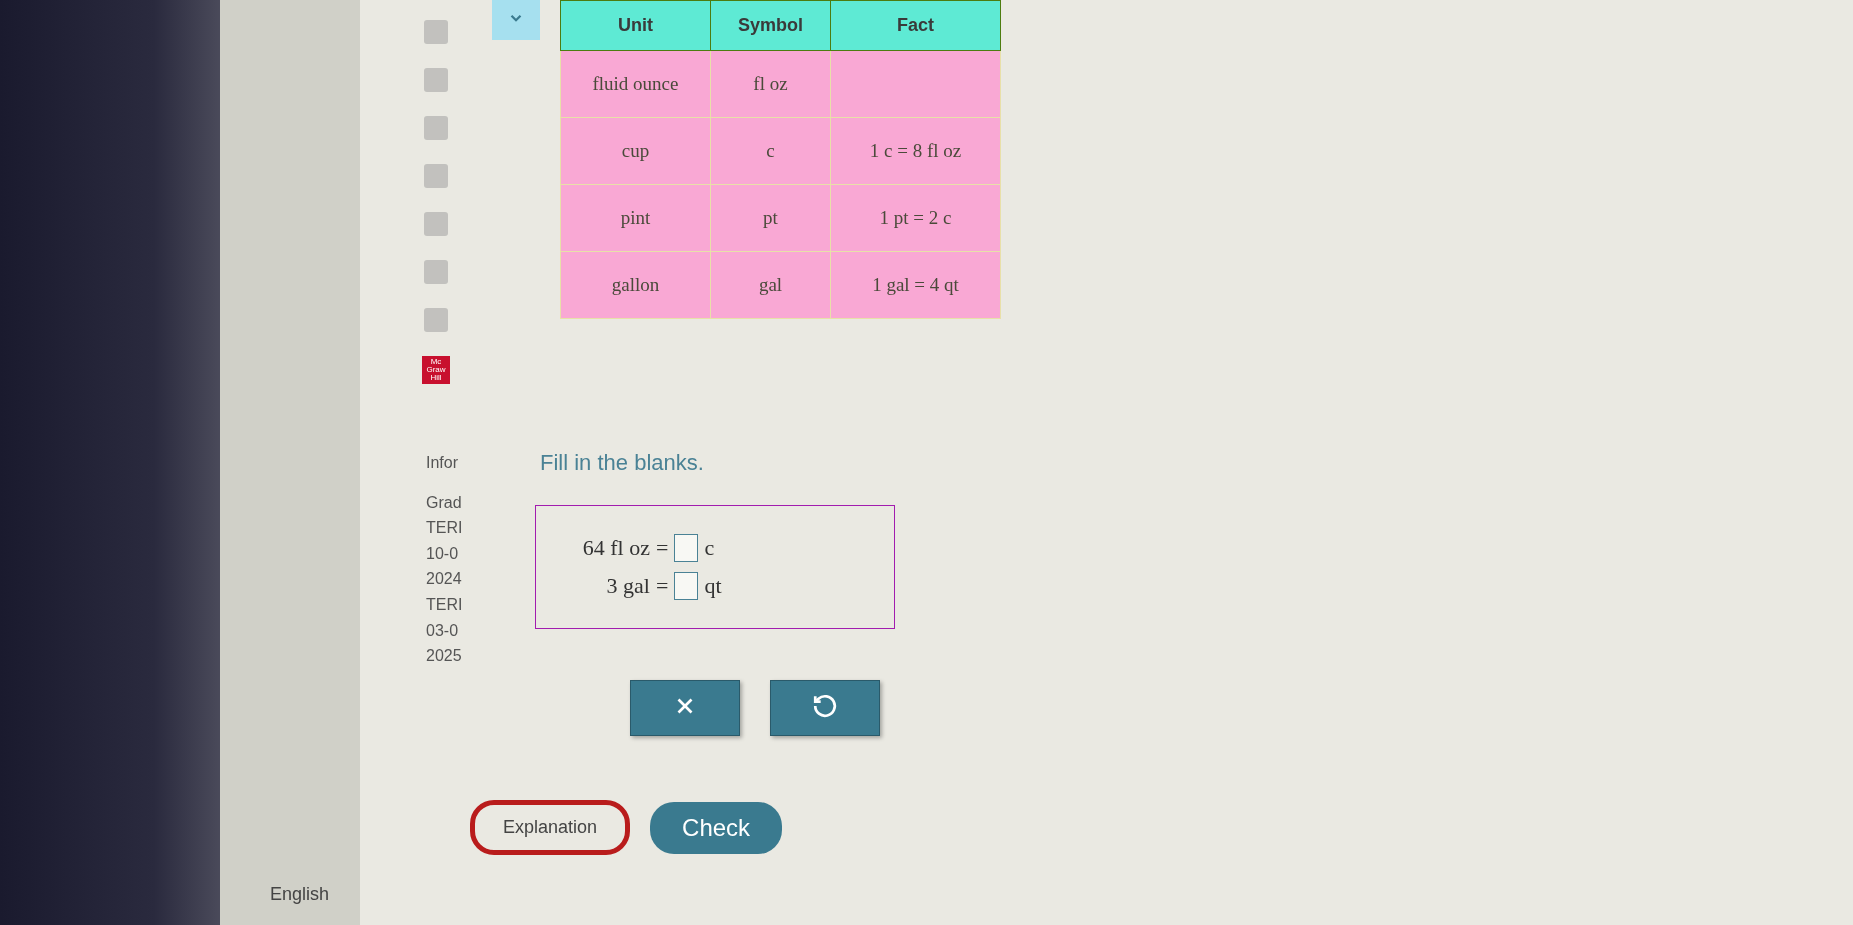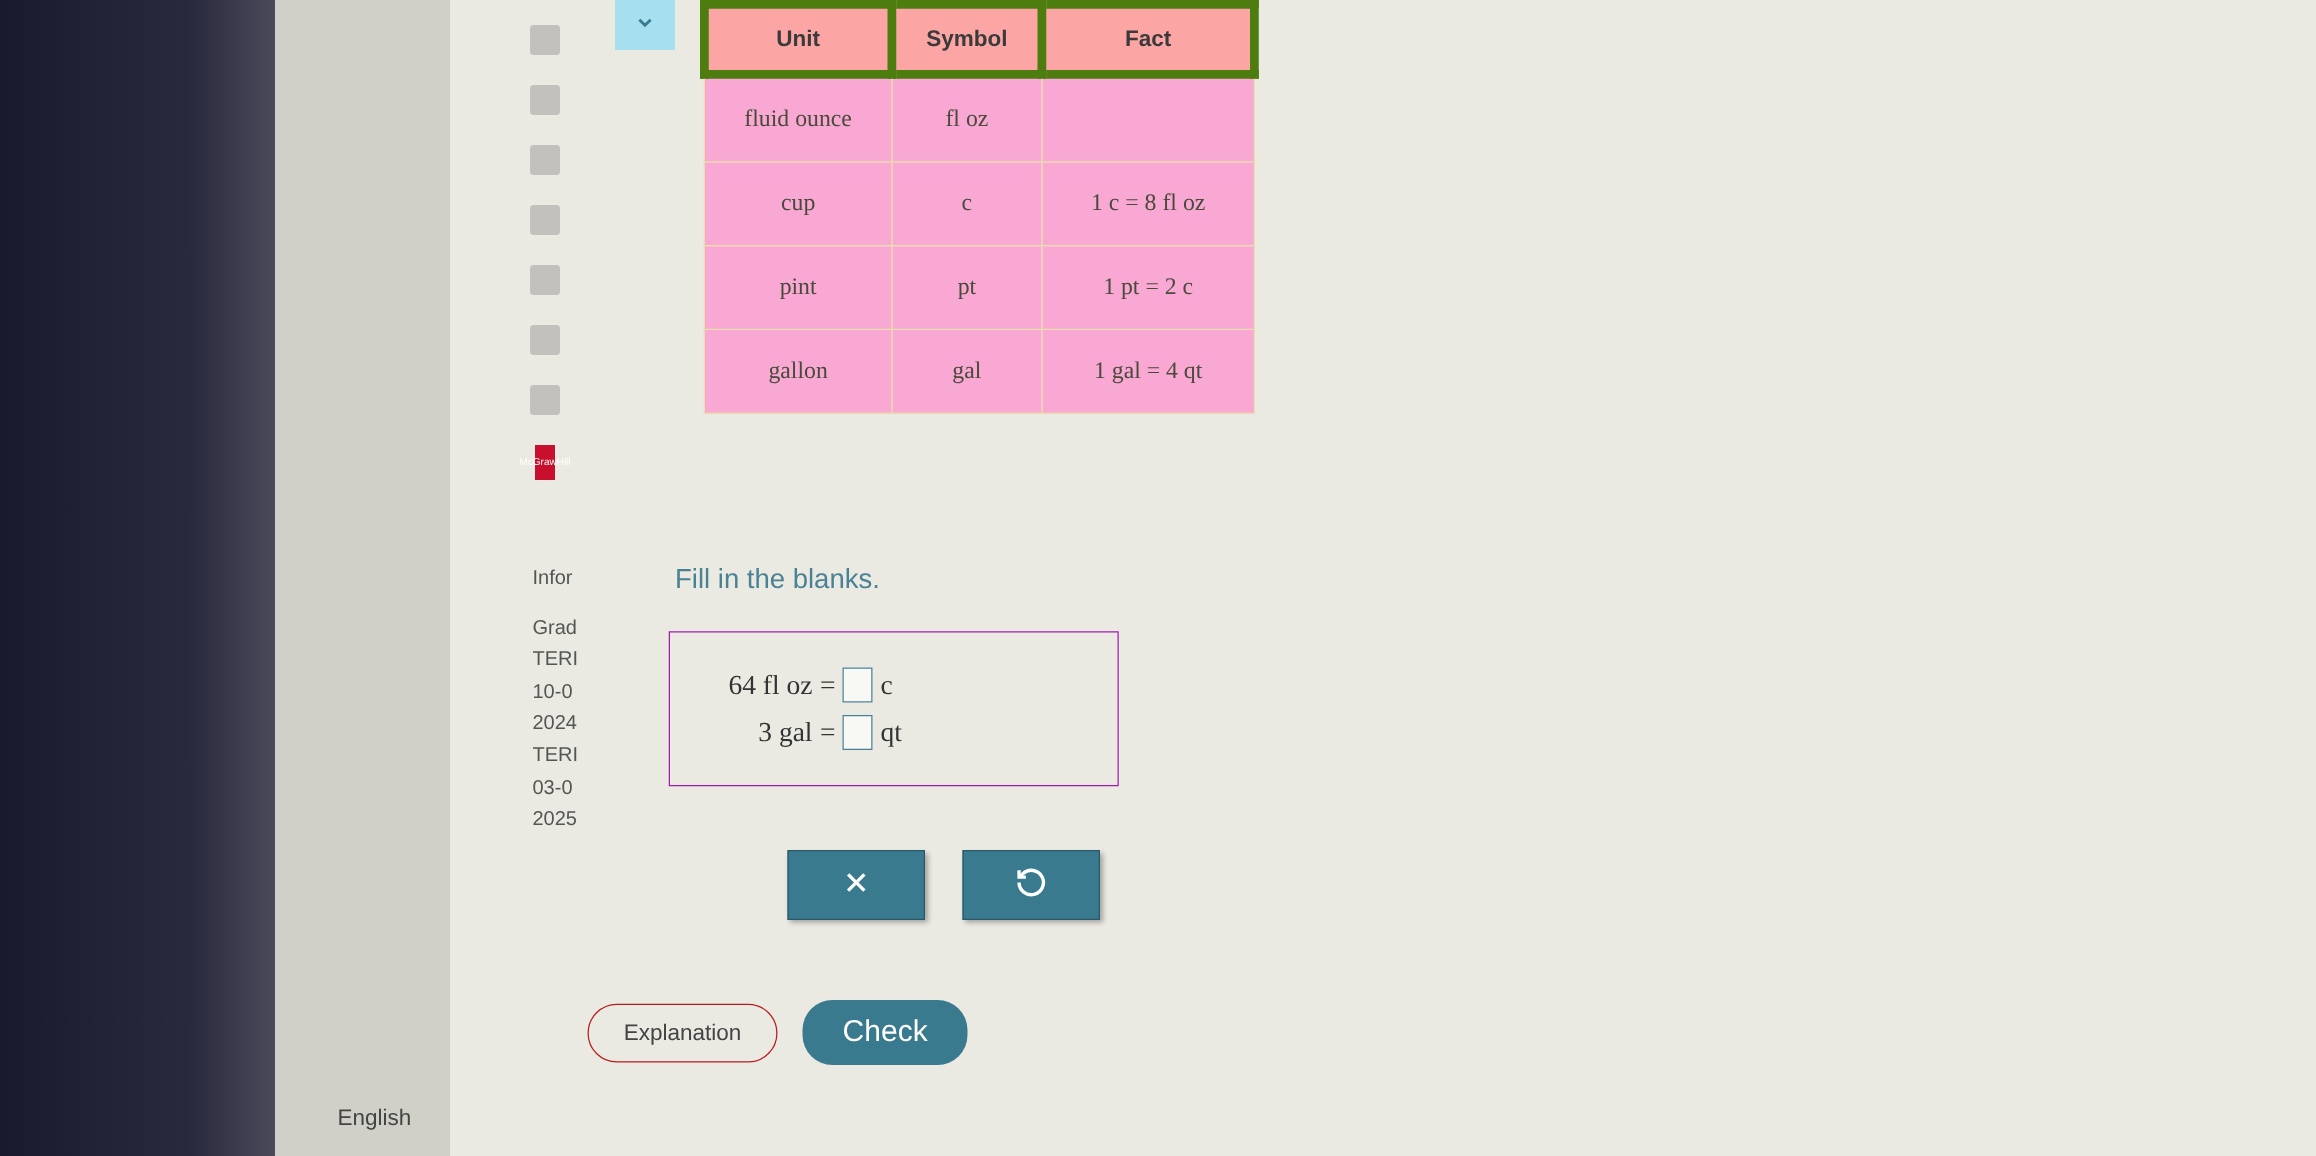--- a/index.html
+++ b/index.html
@@ -39,25 +39,26 @@
       gap: 24px;
       padding-top: 20px;
     }
     .toolbar-icons .ticon {
       width: 24px; height: 24px;
       background: #999;
       border-radius: 3px;
       opacity: 0.5;
     }
     .brand-logo {
-      width: 16px; height: 28px;
+      width: 28px; height: 28px;
       background: #c8102e;
       color: #fff;
       font-size: 8px;
       display: flex;
+      flex-direction: column;
       justify-content: center;
       align-items: center;
       line-height: 1;
     }
     .side-labels {
       position: absolute;
       left: 50px;
       top: 450px;
       font-size: 16px;
       color: #555;
@@ -72,26 +73,26 @@
       display: flex; align-items: center; justify-content: center;
       cursor: pointer;
     }
     .dropdown-toggle svg { width: 18px; height: 18px; }
     .unit-table {
       position: absolute;
       top: 0; left: 200px;
       border-collapse: collapse;
     }
     .unit-table th {
-      background: #fca5a5;
+      background: #5eead4;
       color: #3a3a3a;
       font-weight: bold;
       padding: 14px 24px;
       font-size: 18px;
-      border: 7px solid #4d7c0f;
+      border: 1px solid #4d7c0f;
     }
     .unit-table td {
       background: #f9a8d4;
       color: #4a4a3a;
       padding: 22px 24px;
       font-size: 19px;
       text-align: center;
       border: 1px solid #e8e0a8;
       font-family: 'Times New Roman', serif;
     }
@@ -144,21 +145,21 @@
       box-shadow: 2px 2px 4px rgba(0,0,0,0.3);
     }
     .action-btn svg { width: 26px; height: 26px; }
     .bottom-row {
       position: absolute;
       top: 800px; left: 110px;
       display: flex; gap: 20px; align-items: center;
     }
     .explanation-btn {
       padding: 12px 28px;
-      border: 1px solid #b91c1c;
+      border: 5px solid #b91c1c;
       border-radius: 24px;
       background: #eae9e2;
       color: #444;
       font-size: 18px;
       cursor: pointer;
     }
     .check-btn {
       padding: 12px 32px;
       border: none;
       border-radius: 24px;

